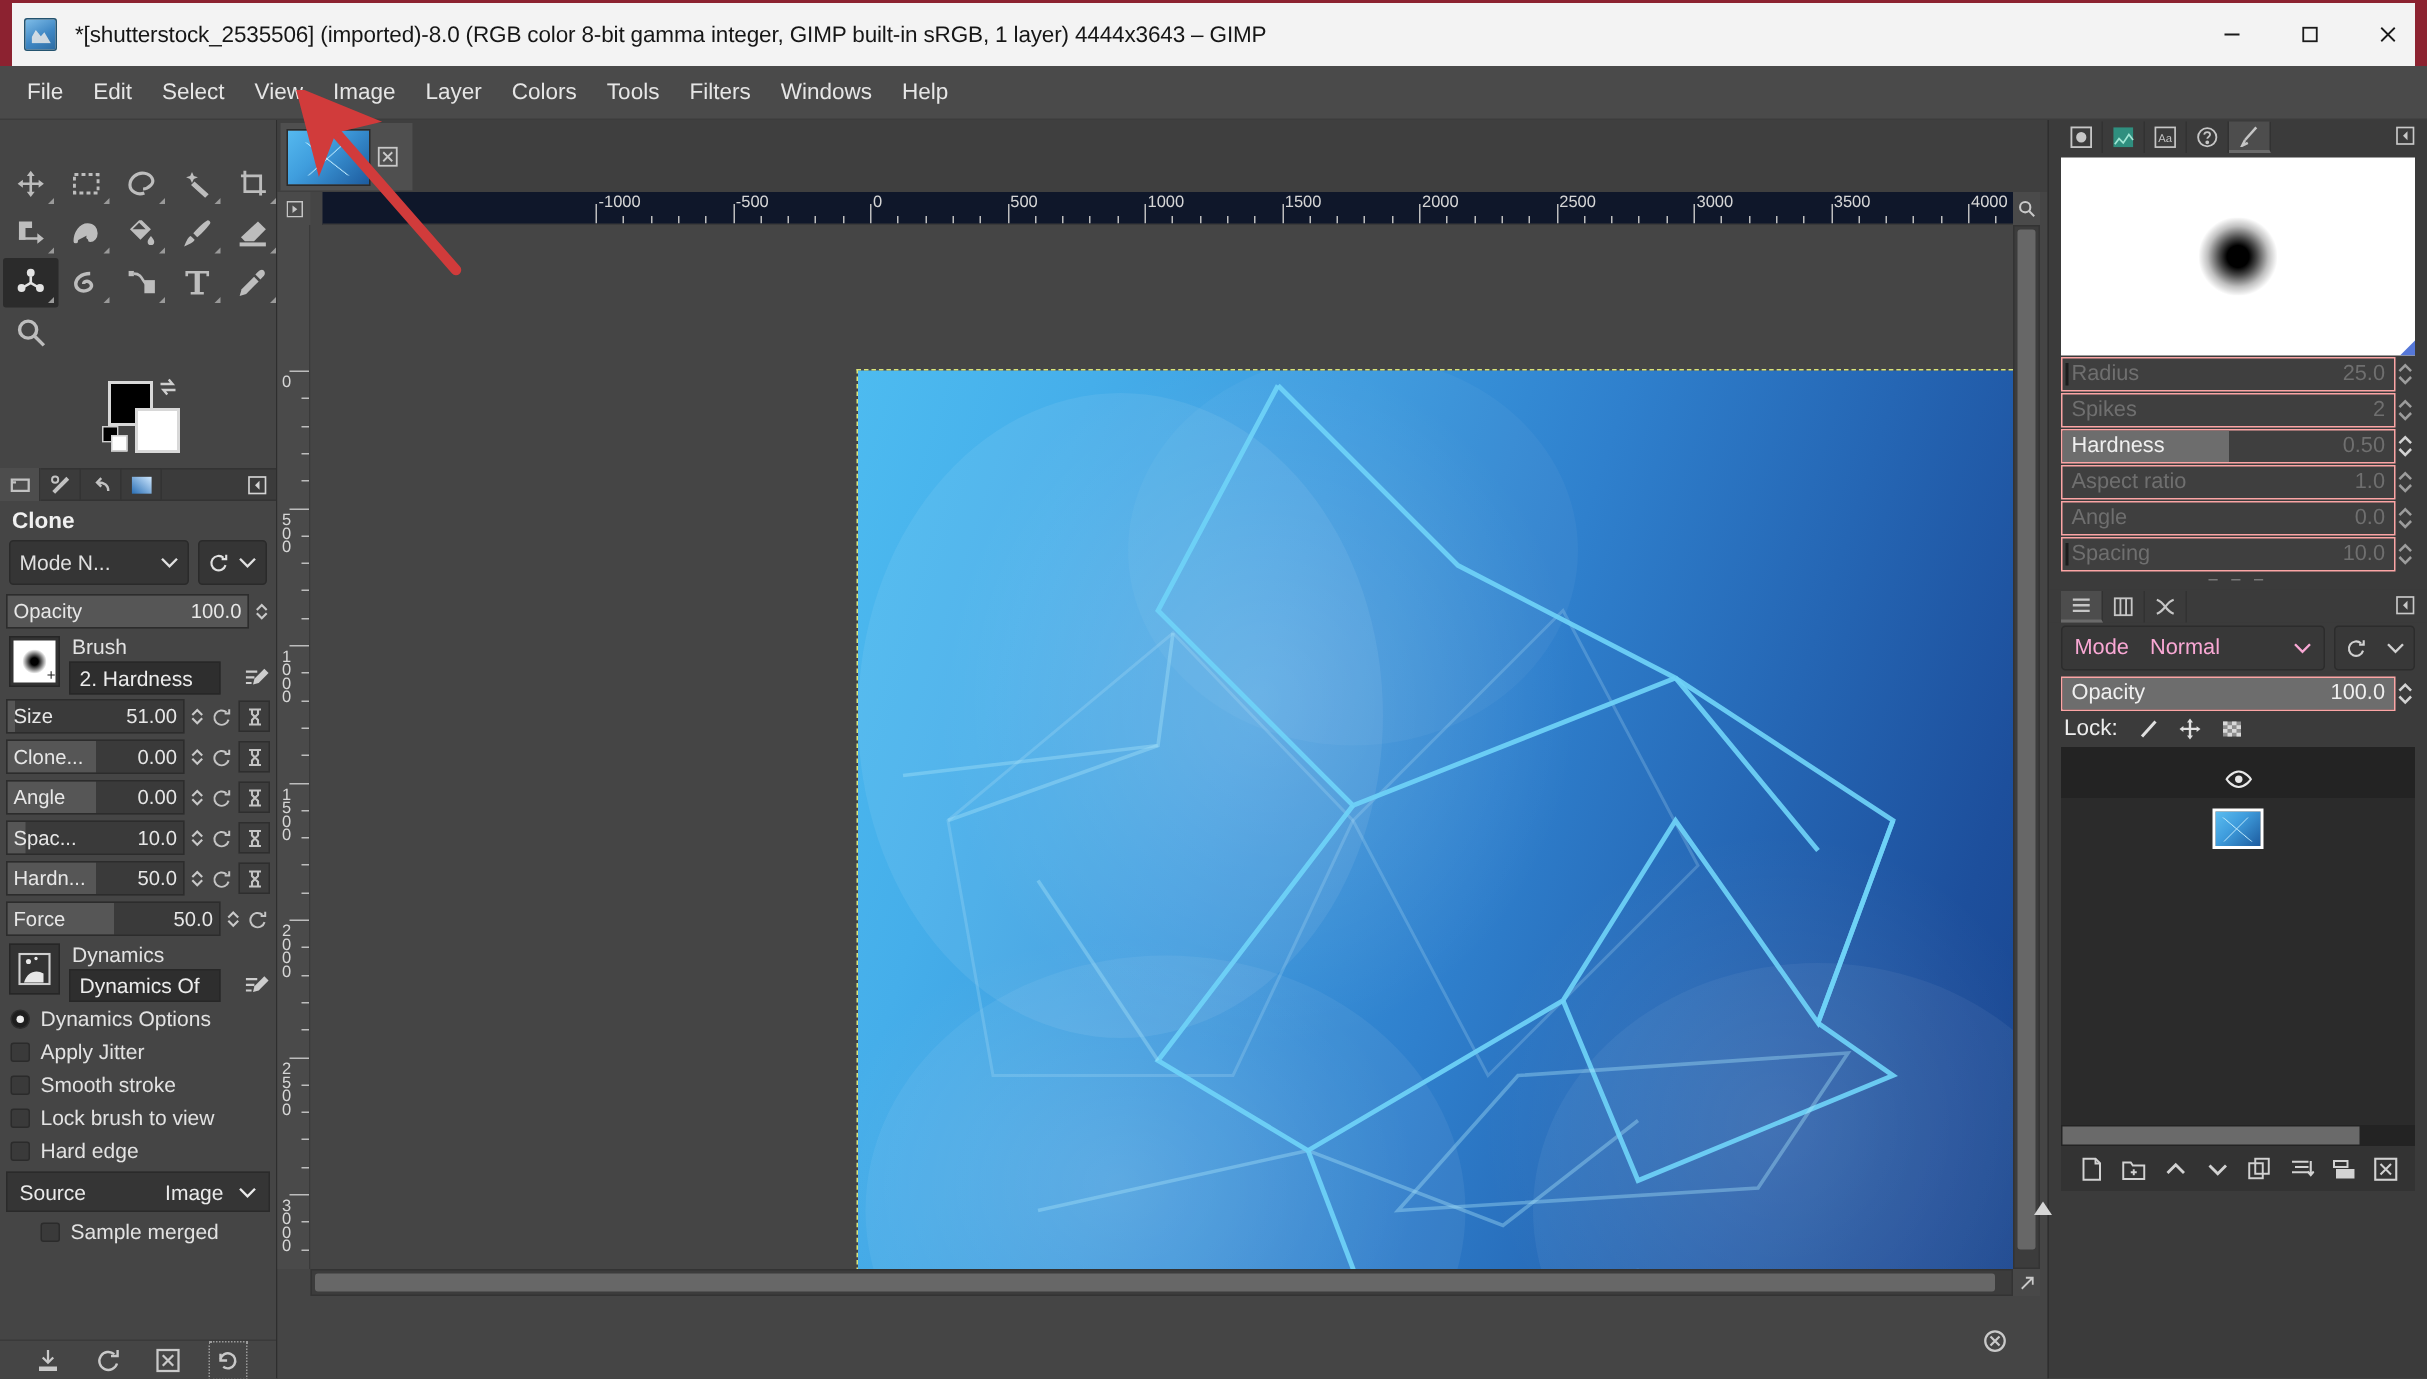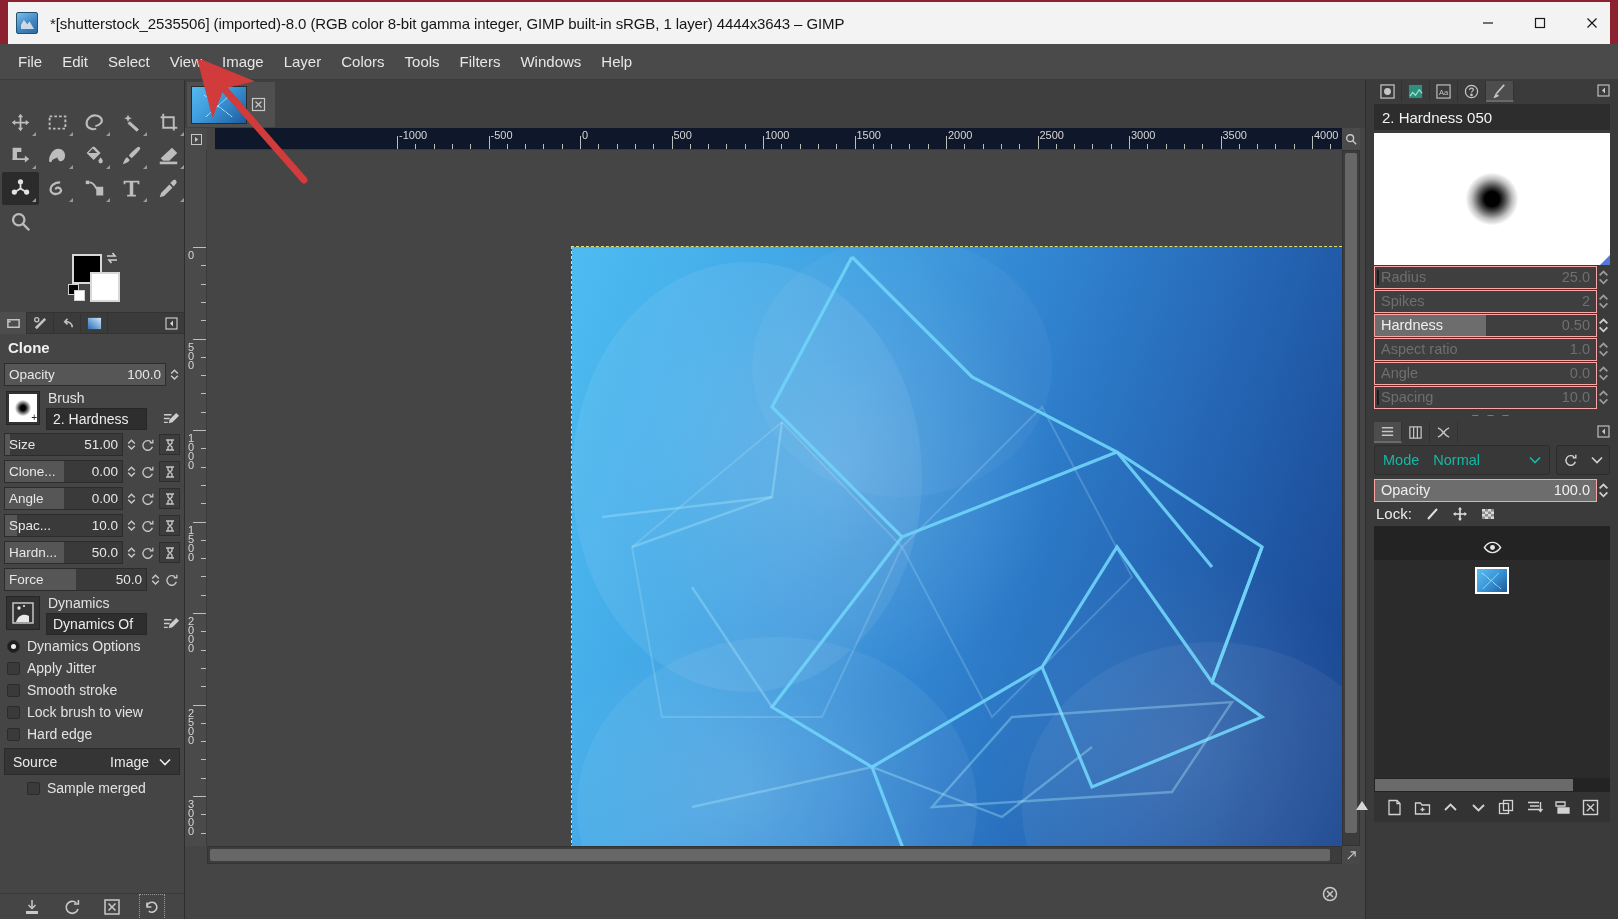--- a/index.html
+++ b/index.html
@@ -365,21 +365,21 @@
   .rslider .tick { position:absolute; left:2px; top:3px; bottom:3px; width:2px; background:#1d1d1d;}
   .rspin { width:13px; height:22px; color:#9c9c9c; display:flex; flex-direction:column;
     align-items:center; justify-content:center; flex:0 0 auto; }
   .rspin.on { color:#d2d2d2; }
   .grip { text-align:center; color:#8d8d8d; font-size:11px; letter-spacing:3px; height:12px; line-height:10px;}
 
   .layer-mode-row { display:flex; gap:6px; padding:2px 8px 0 8px; }
   .lm-combo {
     flex:1; background:#383838; border:1px solid #2c2c2c; border-radius:3px; height:30px;
     display:flex; align-items:center; justify-content:space-between; padding:0 8px;
-    font-size:14.5px; color:#14b8a6;
+    font-size:14.5px; color:#f9a8d4;
   }
   .lm-combo .inner-l { display:flex; gap:14px; align-items:center; }
   .lm-reset {
     width:54px; background:#383838; border:1px solid #2c2c2c; border-radius:3px; height:30px;
     display:flex; align-items:center; justify-content:space-around; color:#d0d0d0;
   }
   .lock-row { display:flex; align-items:center; gap:12px; padding:3px 8px 4px 10px; font-size:15px; color:#ededed; }
   .lock-row .li { width:16px; height:16px; color:#e0e0e0; }
   .layer-item {
     margin:0 8px; height:34px; background:#232323; display:flex; align-items:center;
@@ -603,20 +603,37 @@
       <div class="dock-menu-btn">
         <svg viewBox="0 0 13 13" fill="none" stroke="currentColor" stroke-width="1.1">
             <rect x="1" y="1" width="11" height="11"></rect>
             <path d="M8 3.5L5 6.5l3 3" fill="currentColor" stroke="none"></path>
           </svg>
       </div>
     </div>
 
     <div class="tool-title">Clone</div>
 
+    <div class="mode-row">
+      <div class="combo grow">
+        <span>Mode N...</span>
+        <svg class="chev" viewBox="0 0 12 8" fill="none" stroke="currentColor" stroke-width="1.6">
+            <path d="M1 1.5l5 5 5-5"></path>
+          </svg>
+      </div>
+      <div class="combo">
+        <svg width="14" height="14" viewBox="0 0 16 16" fill="none" stroke="currentColor" stroke-width="1.6">
+            <path d="M13 10a5.5 5.5 0 1 1-1.6-5.6"></path>
+            <path d="M13.5 2v3.4H10"></path>
+          </svg>
+        <svg class="chev" viewBox="0 0 12 8" fill="none" stroke="currentColor" stroke-width="1.6">
+            <path d="M1 1.5l5 5 5-5"></path>
+          </svg>
+      </div>
+    </div>
 
     <div class="srow">
       <div class="slider">
         <div class="fill" style="width:100%"></div>
         <span class="lbl">Opacity</span>
         <span class="val">100.0</span>
       </div>
       <div class="spin">
         <svg viewBox="0 0 10 14" fill="none" stroke="currentColor" stroke-width="1.3">
             <path d="M2 6l3-3 3 3"></path>
@@ -1087,21 +1104,20 @@
           </svg>
       </div>
       <div class="rdock-menu">
         <svg viewBox="0 0 13 13" fill="none" stroke="#c9c9c9" stroke-width="1.1">
             <rect x="1" y="1" width="11" height="11"></rect>
             <path d="M8 3.5L5 6.5l3 3" fill="#c9c9c9" stroke="none"></path>
           </svg>
       </div>
     </div>
 
-    <div class="brush-name">2. Hardness 050</div>
 
     <div class="brush-preview">
       <div class="rz"></div>
     </div>
 
 
     <div>
       <div class="rsrow">
         <div class="rslider disabled">
           <div class="tick"></div>

